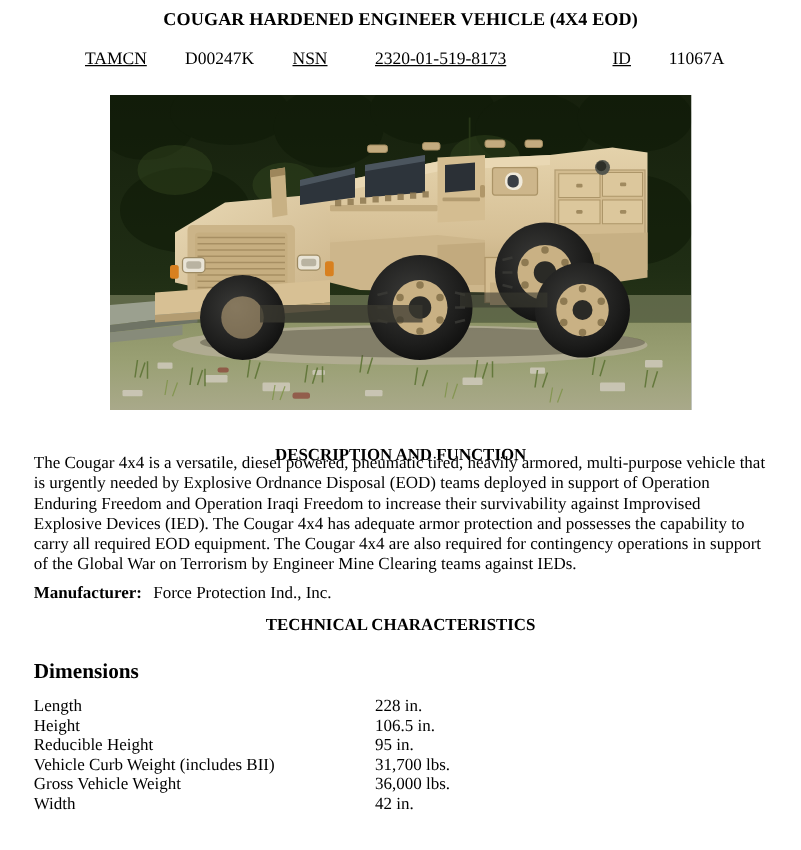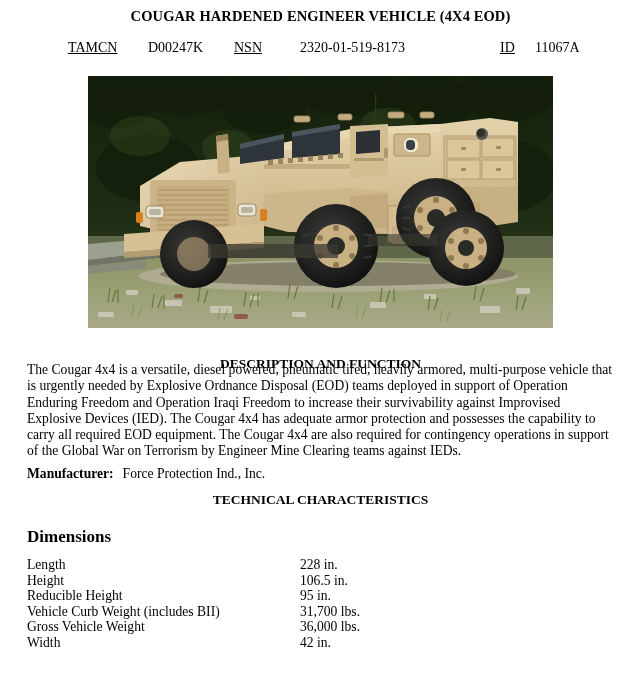--- a/index.html
+++ b/index.html
@@ -42,22 +42,22 @@
     font-size: 14px;
   }
   .meta-item {
     position: absolute;
     white-space: nowrap;
   }
   .meta-label { text-decoration: underline; }
   .m-tamcn-l { left: 68px; }
   .m-tamcn-v { left: 148px; }
   .m-nsn-l   { left: 234px; }
-  .m-nsn-v   { left: 300px; }
-  .m-id-l    { left: 500px; }
+  .m-nsn-v   { left: 300px; text-decoration: underline; }
+  .m-id-l    { left: 490px; }
   .m-id-v    { left: 535px; }
 
   .section-title {
     position: absolute;
     left: 0;
     width: 641px;
     text-align: center;
     font-size: 13.5px;
     font-weight: bold;
   }

